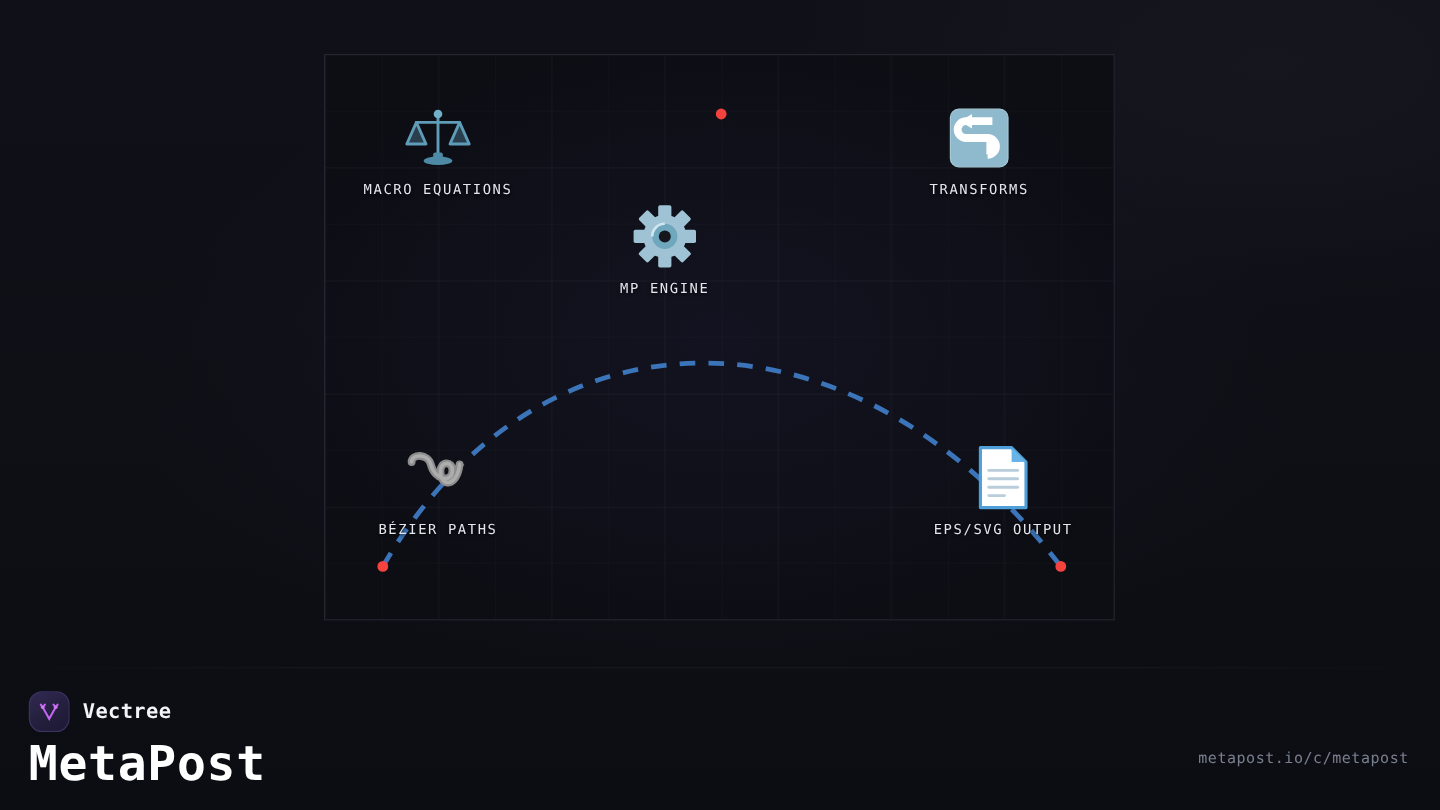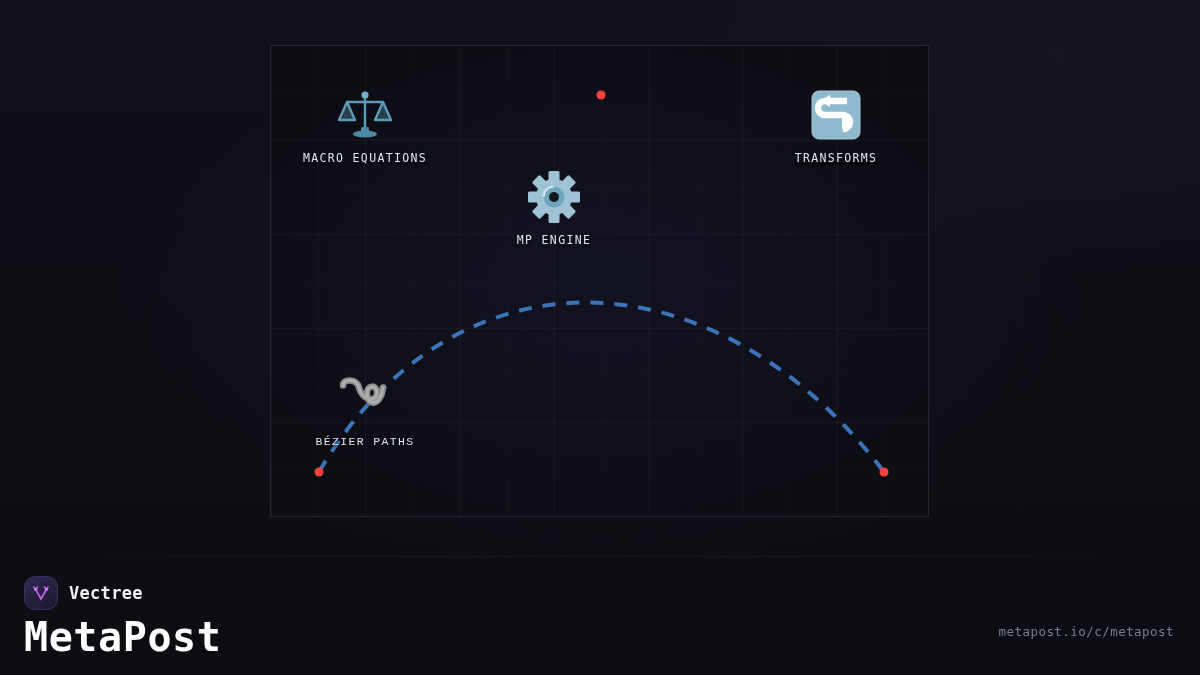--- a/index.html
+++ b/index.html
@@ -133,21 +133,21 @@
             <path d="M46 13 L38 31 L54 31 Z" fill="#5f9cb8" fill-opacity="0.35"></path>
           </g>
           <circle cx="28" cy="6" r="3.6" fill="#72afc9"></circle>
           <rect x="24" y="38" width="8" height="5" rx="1.6" fill="#4e8aa6"></rect>
           <ellipse cx="28" cy="45" rx="12" ry="3.6" fill="#4e8aa6"></ellipse>
         </svg>
       </div>
       <div class="node-label">MACRO EQUATIONS</div>
     </div>
 
-    <div class="node" style="left:565px; top:80px;text-decoration:underline;">
+    <div class="node" style="left:545px; top:80px;">
       <div class="node-icon">
         <svg width="56" height="56" viewBox="0 0 56 56">
           <rect x="4" y="4" width="48" height="48" rx="7" fill="#8fb9cc"></rect>
           <rect x="4" y="4" width="48" height="48" rx="7" fill="none" stroke="#a6c9d8" stroke-width="1"></rect>
           <path d="M41 20 L19 20 A7 7 0 0 0 19 34 L37 34 A7 7 0 0 1 37 48" fill="none" stroke="#ffffff" stroke-width="6.5" stroke-linecap="butt" transform="translate(-2,-6)"></path>
           <path d="M22 8 L12 14 L22 20 Z" fill="#ffffff"></path>
           <path d="M34 30 L44 36 L34 42 Z" fill="#ffffff"></path>
         </svg>
       </div>
       <div class="node-label">TRANSFORMS</div>
@@ -168,30 +168,45 @@
             <circle cx="27" cy="27" r="18"></circle>
           </g>
           <circle cx="27" cy="27" r="10.5" fill="#6fa7bd"></circle>
           <path d="M27 16.5 A10.5 10.5 0 0 0 16.5 27" fill="none" stroke="#cfe6f0" stroke-width="2.2"></path>
           <circle cx="27" cy="27" r="5" fill="#15171d"></circle>
         </svg>
       </div>
       <div class="node-label">MP ENGINE</div>
     </div>
 
-    <div class="node" style="left:94px; top:363px;font-family:Liberation Mono, monospace;">
+    <div class="node" style="left:94px; top:363px;">
       <div class="node-icon">
         <svg width="56" height="50" viewBox="0 0 56 50">
           <path d="M6 12 C6 5, 20 5, 22 14 C25 27, 40 30, 40 19 C40 11, 30 11, 30 20 C30 33, 44 33, 46 14" fill="none" stroke="#8d8d8d" stroke-width="6.5" stroke-linecap="round"></path>
           <path d="M6 12 C6 5, 20 5, 22 14 C25 27, 40 30, 40 19 C40 11, 30 11, 30 20 C30 33, 44 33, 46 14" fill="none" stroke="#adadad" stroke-width="3" stroke-linecap="round"></path>
         </svg>
       </div>
       <div class="node-label">BÉZIER PATHS</div>
     </div>
 
+    <div class="node" style="left:565px; top:363px;">
+      <div class="node-icon">
+        <svg width="48" height="56" viewBox="0 0 48 56">
+          <path d="M5 3 L31 3 L43 15 L43 53 L5 53 Z" fill="#ffffff" stroke="#4f9fd8" stroke-width="2.6" stroke-linejoin="round"></path>
+          <path d="M31 3 L31 15 L43 15 Z" fill="#69b4e6"></path>
+          <g stroke="#b9cddb" stroke-width="2.4" stroke-linecap="round">
+            <line x1="12" y1="22" x2="36" y2="22"></line>
+            <line x1="12" y1="29" x2="36" y2="29"></line>
+            <line x1="12" y1="36" x2="36" y2="36"></line>
+            <line x1="12" y1="43" x2="25" y2="43"></line>
+          </g>
+        </svg>
+      </div>
+      <div class="node-label">EPS/SVG OUTPUT</div>
+    </div>
 
     <div class="dot" style="left:48px;  top:426px; background:#f4433e;"></div>
     <div class="dot" style="left:330px; top:49px;  background:#f4433e;"></div>
     <div class="dot" style="left:613px; top:426px; background:#f4433e;"></div>
 
   </div>
 
   <div id="divider"></div>
 
   <div id="brand">

